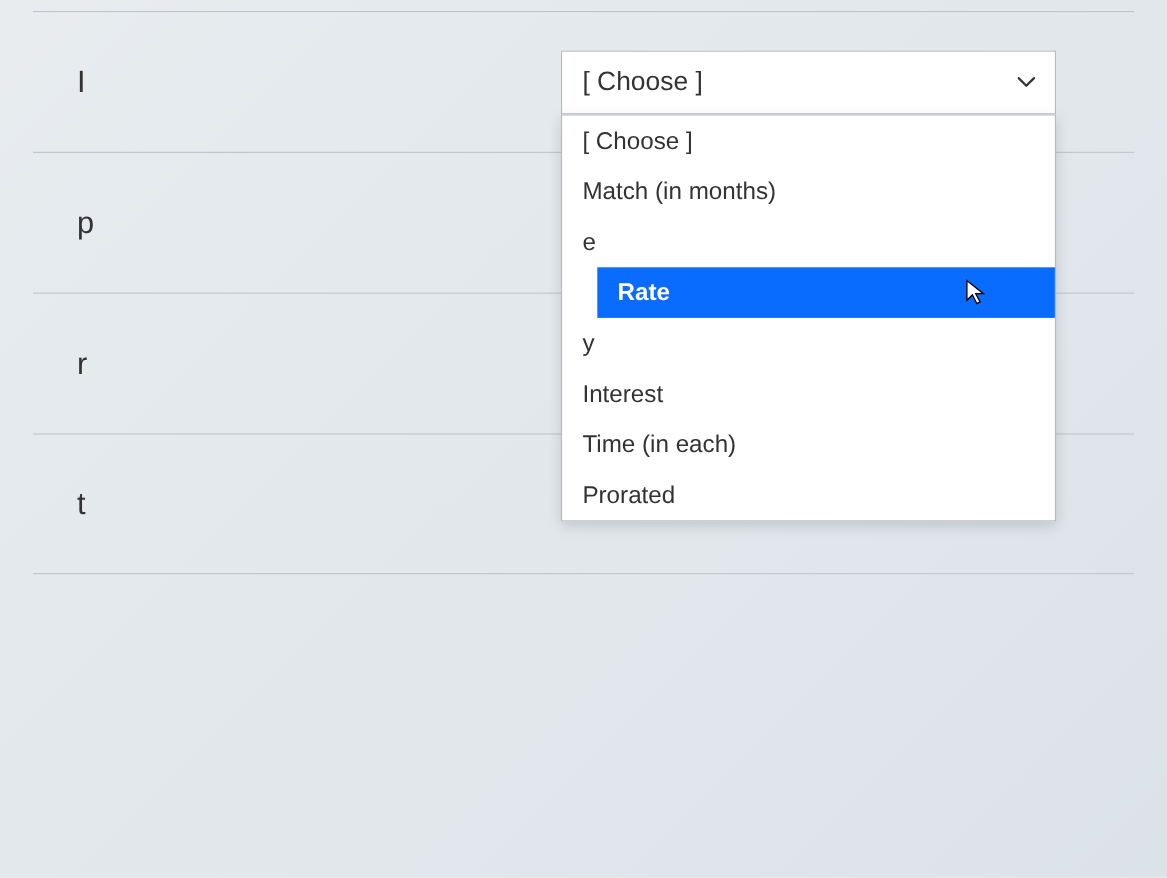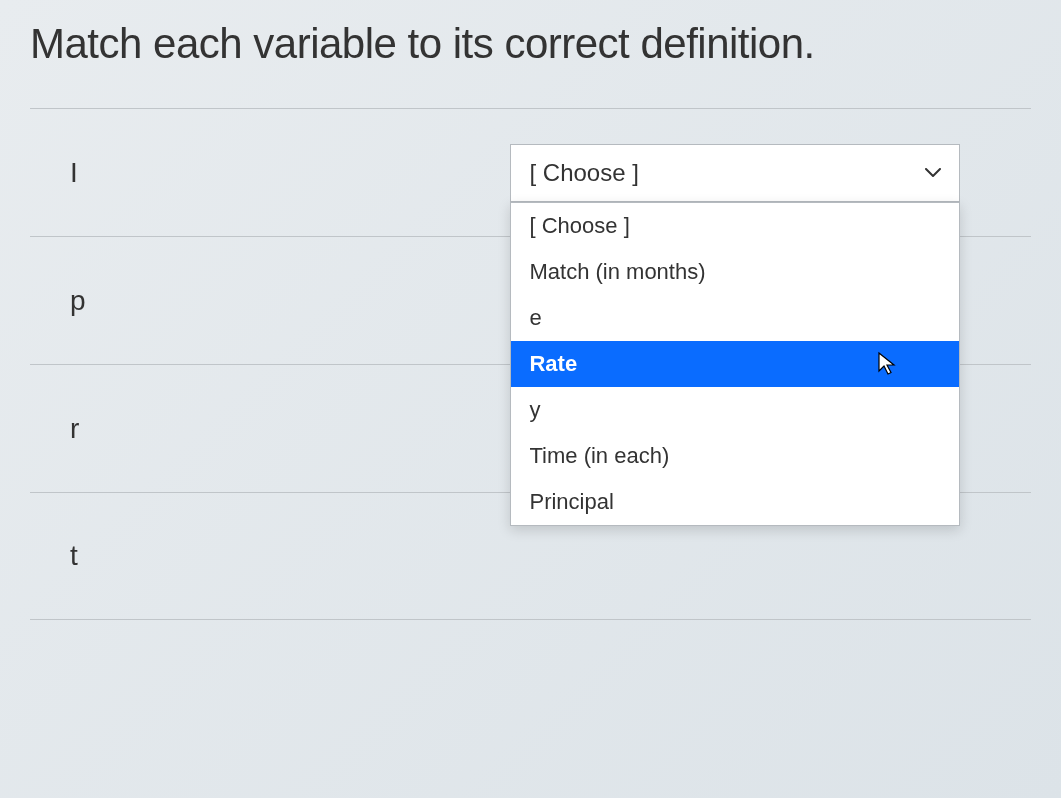--- a/index.html
+++ b/index.html
@@ -86,36 +86,36 @@
       font-size: 22px;
       color: #333;
       cursor: pointer;
       white-space: nowrap;
       position: relative;
     }
     .dropdown-item.highlighted {
       background: #0a6cff;
       color: #fff;
       font-weight: 600;
+      margin-left: 32px;
     }
     .cursor-icon {
       position: absolute;
       right: 60px;
       top: 50%;
       transform: translateY(-50%);
       width: 22px;
       height: 26px;
       pointer-events: none;
     }
   </style>
 </head>
 <body>
 
 <div class="container">
-  <h1 class="question-title">Match each variable to its correct definition.</h1>
 
   <div class="match-table">
 
     <div class="match-row" style="display:flex;align-items:center;">
       <div class="var-cell">I</div>
       <div class="select-cell" style="position:relative;">
         <div class="select-box">
           <span>[ Choose ]</span>
           <span class="chevron-icon">
             <svg width="16" height="10" viewBox="0 0 16 10">
@@ -130,22 +130,23 @@
           <div class="dropdown-item">e</div>
           <div class="dropdown-item highlighted">
             <span>Rate</span>
             <span class="cursor-icon">
               <svg width="22" height="26" viewBox="0 0 22 26">
                 <path d="M2 2 L2 20 L7 15 L11 23 L14 21.5 L10 14 L17 14 Z" fill="#fff" stroke="#000" stroke-width="1.2"></path>
               </svg>
             </span>
           </div>
           <div class="dropdown-item">y</div>
+          <div class="dropdown-item">Interest</div>
           <div class="dropdown-item">Time (in each)</div>
-          <div class="dropdown-item">Principal</div>
+          <div class="dropdown-item">Prorated</div>
         </div>
       </div>
     </div>
 
     <div class="match-row" style="display:flex;align-items:center;">
       <div class="var-cell">p</div>
       <div class="select-cell"></div>
     </div>
 
     <div class="match-row" style="display:flex;align-items:center;">

